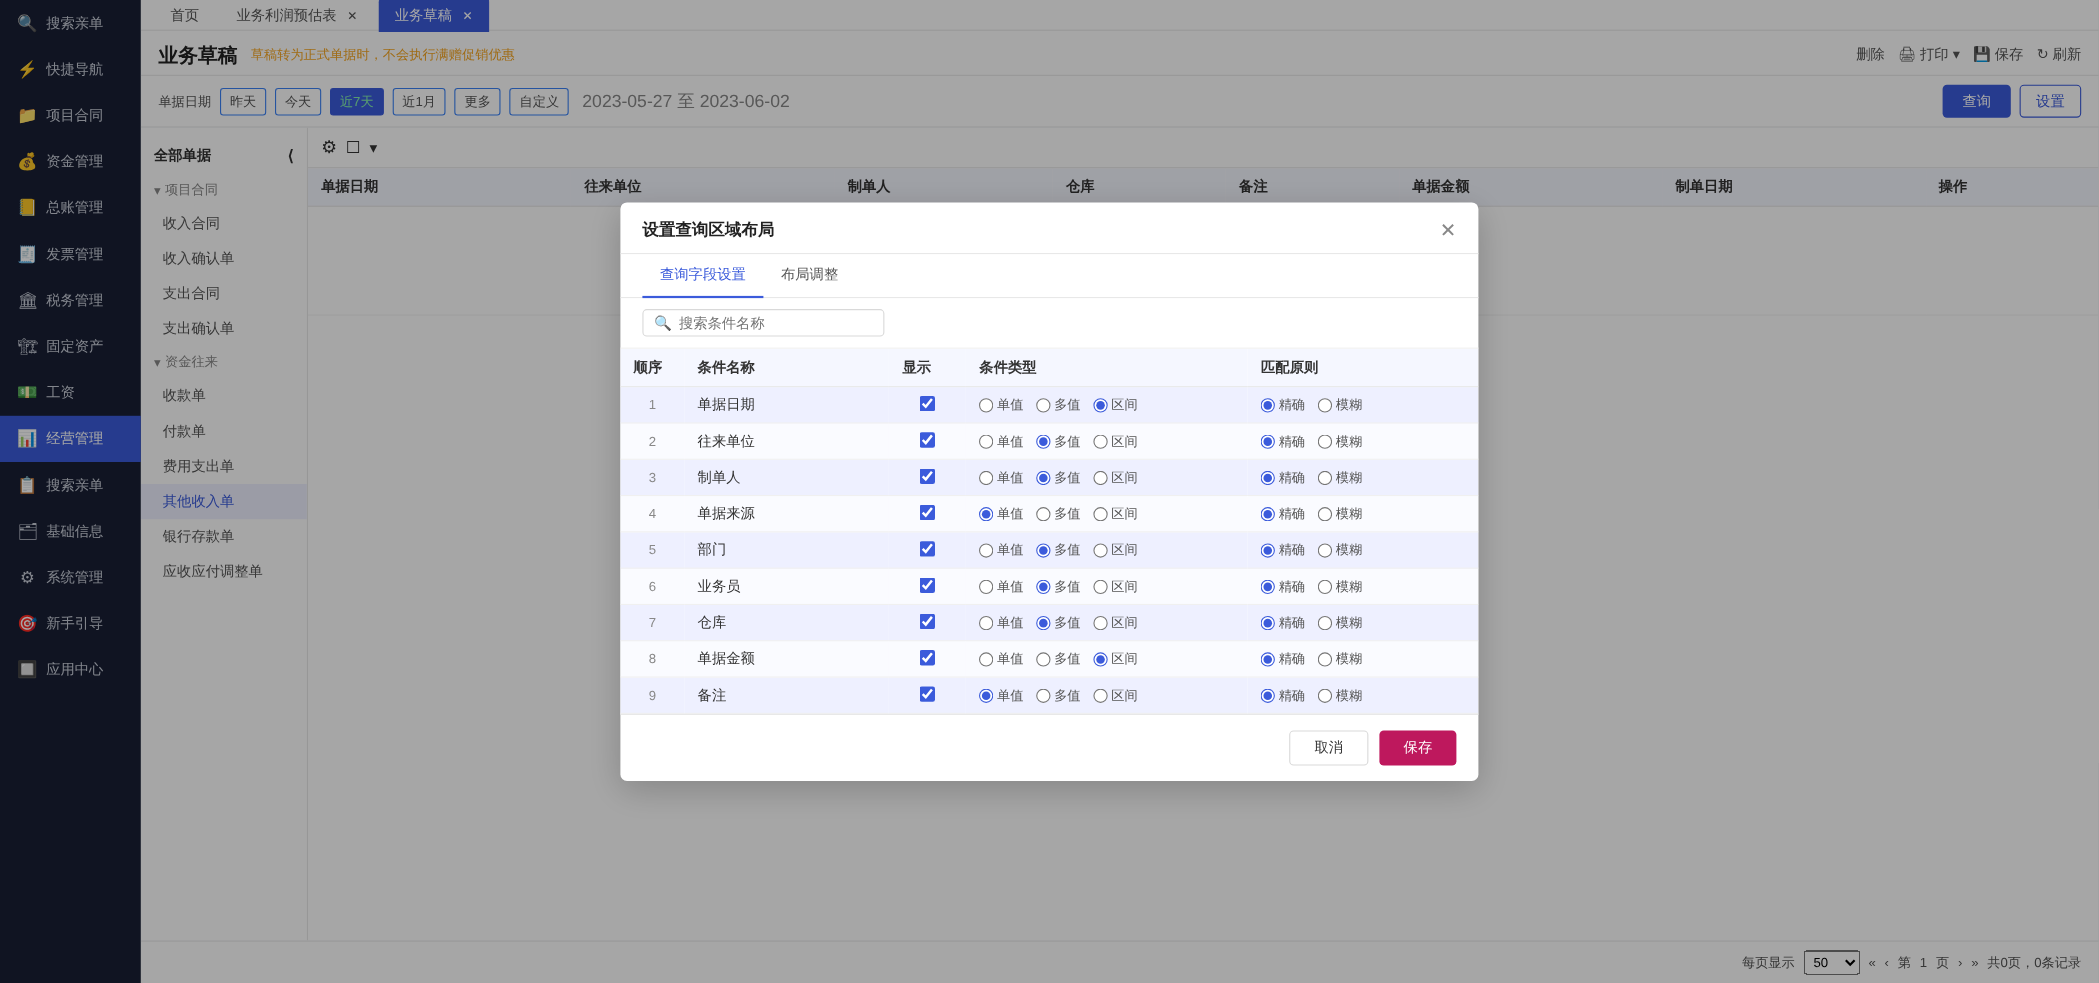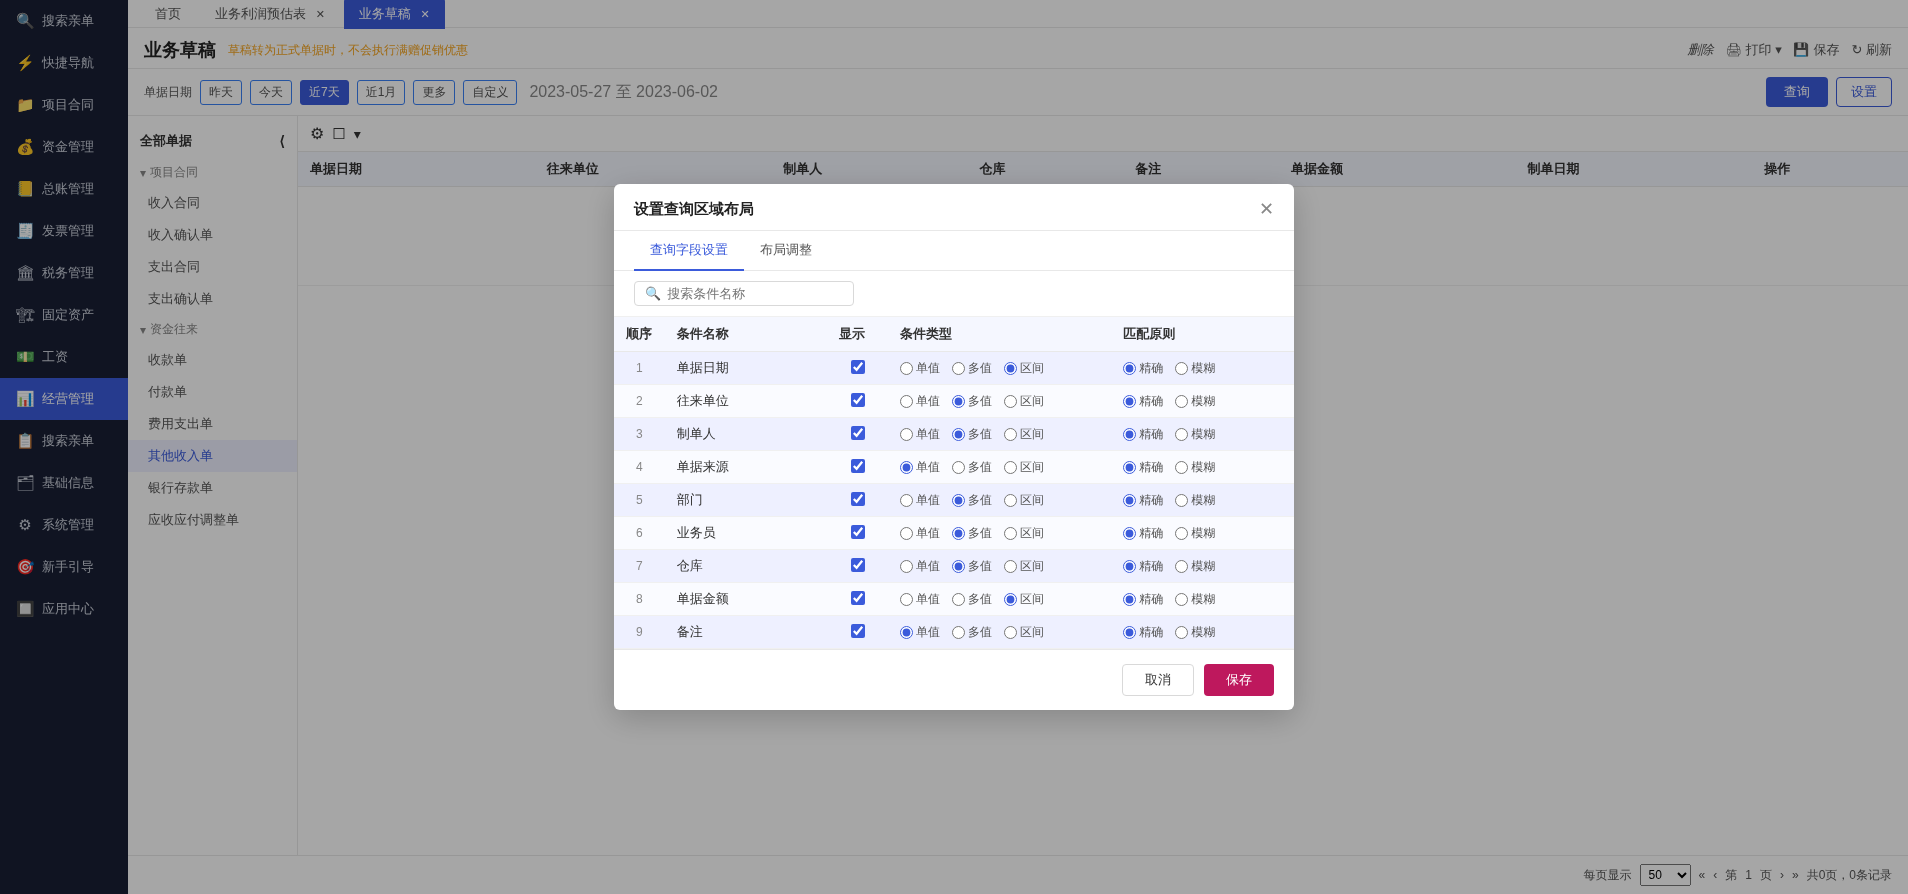--- a/index.html
+++ b/index.html
@@ -84,21 +84,21 @@
       padding: 3px 8px;
       border-radius: 3px;
       border: 1px solid #3b82f6;
       background: #fff;
       cursor: pointer;
       font-size: 12px;
       color: #555;
     }
     .date-btn.active {
       background: #3b5bdb;
-      color: #ffffff;
+      color: #86efac;
       border-color: #3b5bdb;
     }
     .search-btn {
       margin-left: auto;
       background: #3b5bdb;
       color: #fff;
       border: none;
       padding: 5px 18px;
       border-radius: 4px;
       cursor: pointer;
@@ -112,21 +112,21 @@
       border-radius: 4px;
       cursor: pointer;
       font-size: 13px;
     }
 
     
     .content-area { flex: 1; display: flex; background: #f0f2f5; overflow: hidden; position: relative; }
 
     
     .left-nav {
-      width: 170px;
+      width: 152px;
       background: #fff;
       border-right: 1px solid #e8e8e8;
       padding: 8px 0;
       overflow-y: auto;
       flex-shrink: 0;
     }
     .left-nav-section {
       display: flex;
       align-items: center;
       padding: 8px 12px;
@@ -184,21 +184,21 @@
       display: flex;
       align-items: center;
       justify-content: center;
     }
 
     
     .dialog {
       background: #fff;
       border-radius: 6px;
       box-shadow: 0 8px 32px rgba(0,0,0,0.2);
-      width: 680px;
+      width: 780px;
       max-height: 640px;
       display: flex;
       flex-direction: column;
     }
     .dialog-header {
       display: flex;
       align-items: center;
       justify-content: space-between;
       padding: 14px 20px 10px;
       border-bottom: 1px solid #e8e8e8;
@@ -390,21 +390,21 @@
       <span class="close">✕</span>
     </div>
   </div>
 
   <div class="page-header">
     <div style="display:flex;align-items:center;">
       <span class="page-title">业务草稿</span>
       <span class="page-subtitle">草稿转为正式单据时，不会执行满赠促销优惠</span>
     </div>
     <div class="page-actions">
-      <span style="cursor:pointer;font-style:italic;">删除</span>
+      <span style="cursor:pointer;">删除</span>
       <span>🖨 打印 ▾</span>
       <span>💾 保存</span>
       <span>↻ 刷新</span>
     </div>
   </div>
 
   <div class="filter-bar">
     <span class="filter-label">单据日期</span>
     <button class="date-btn">昨天</button>
     <button class="date-btn">今天</button>

